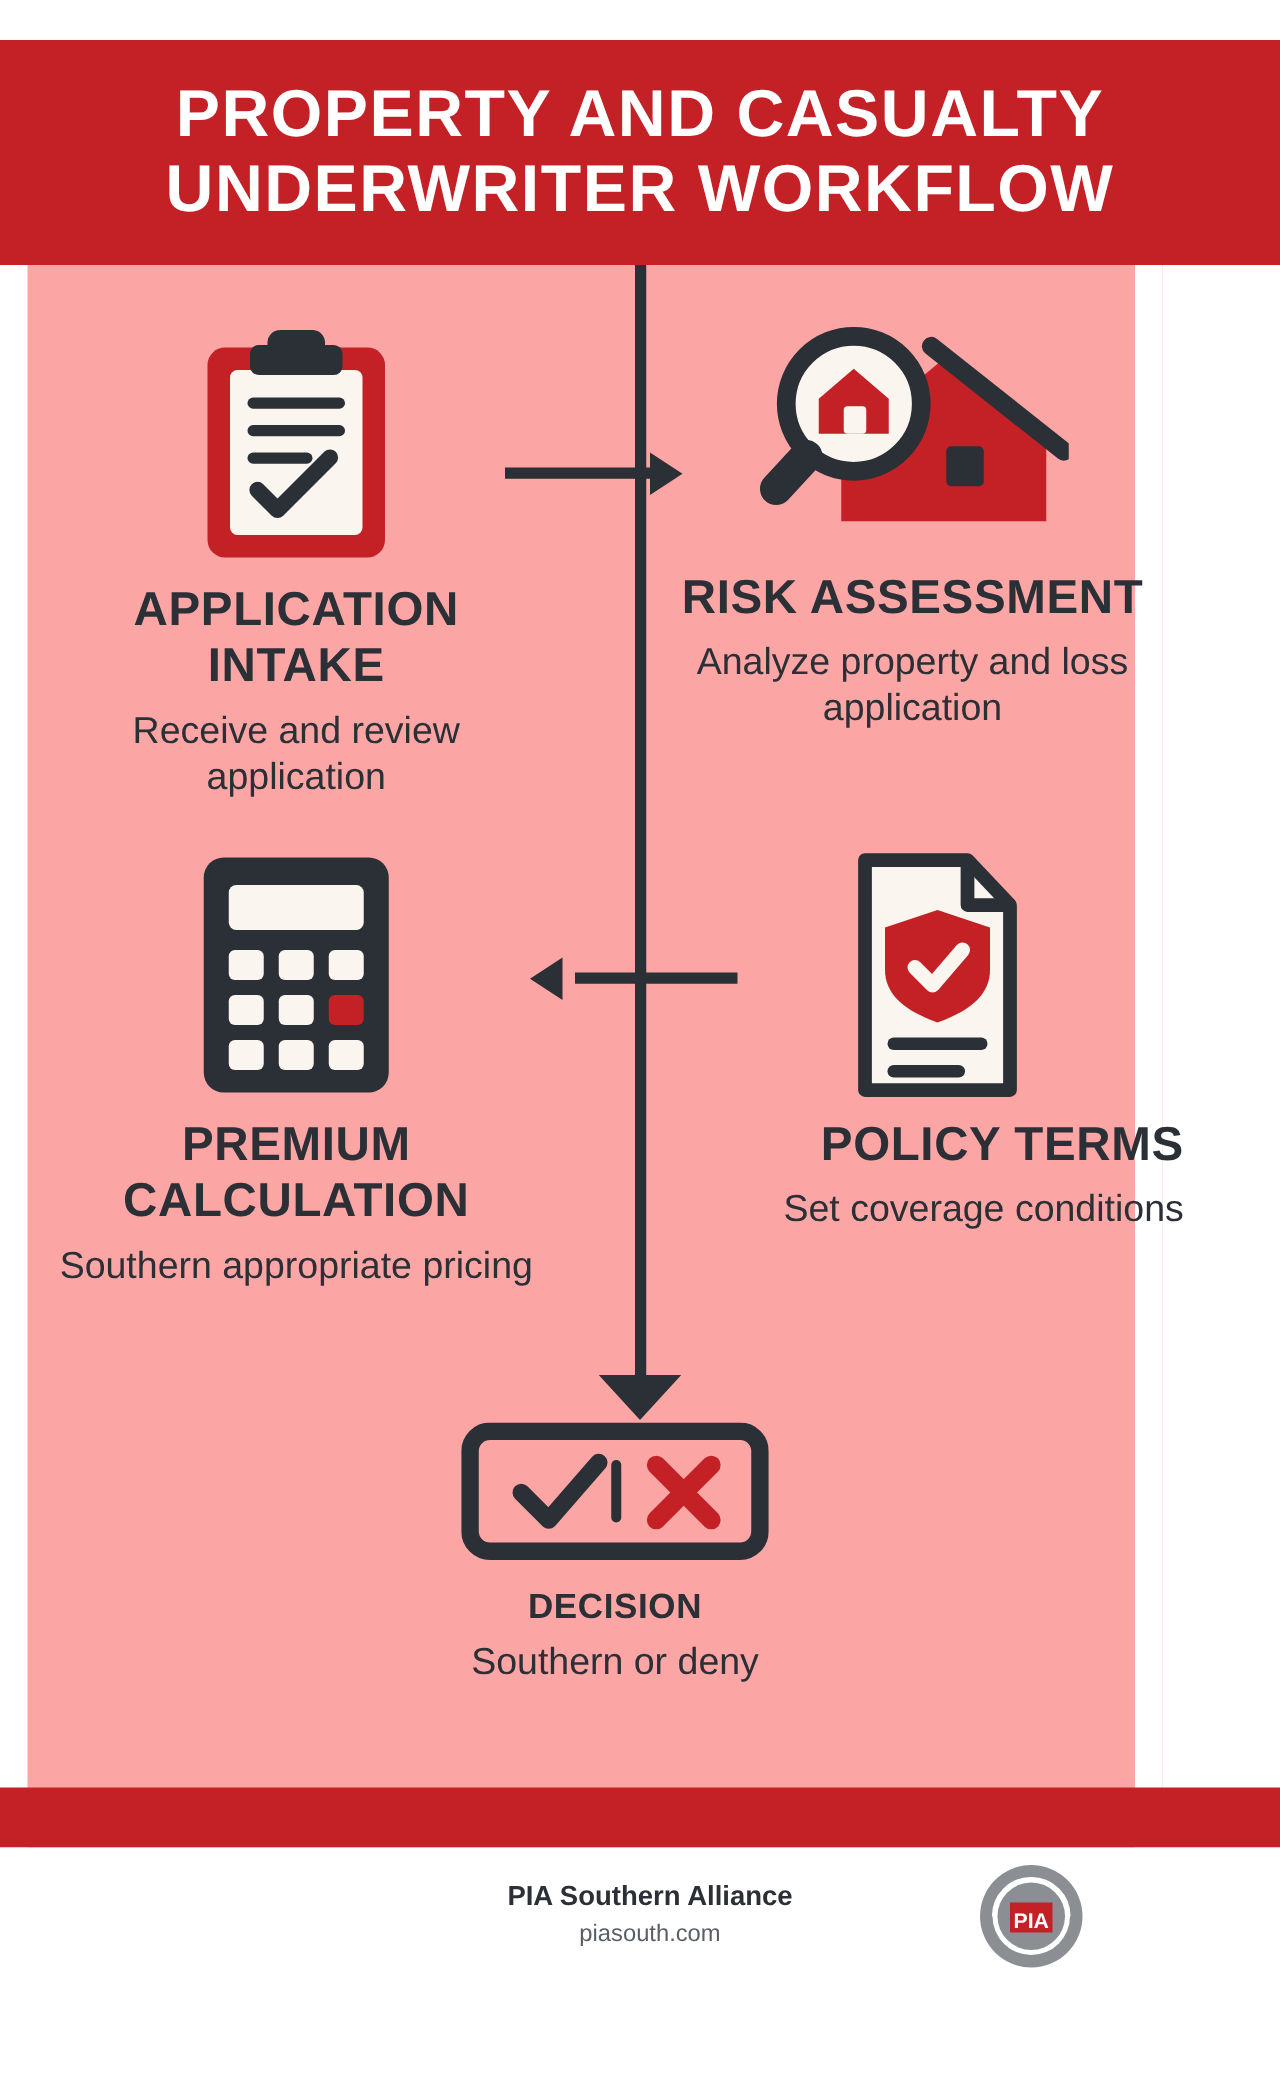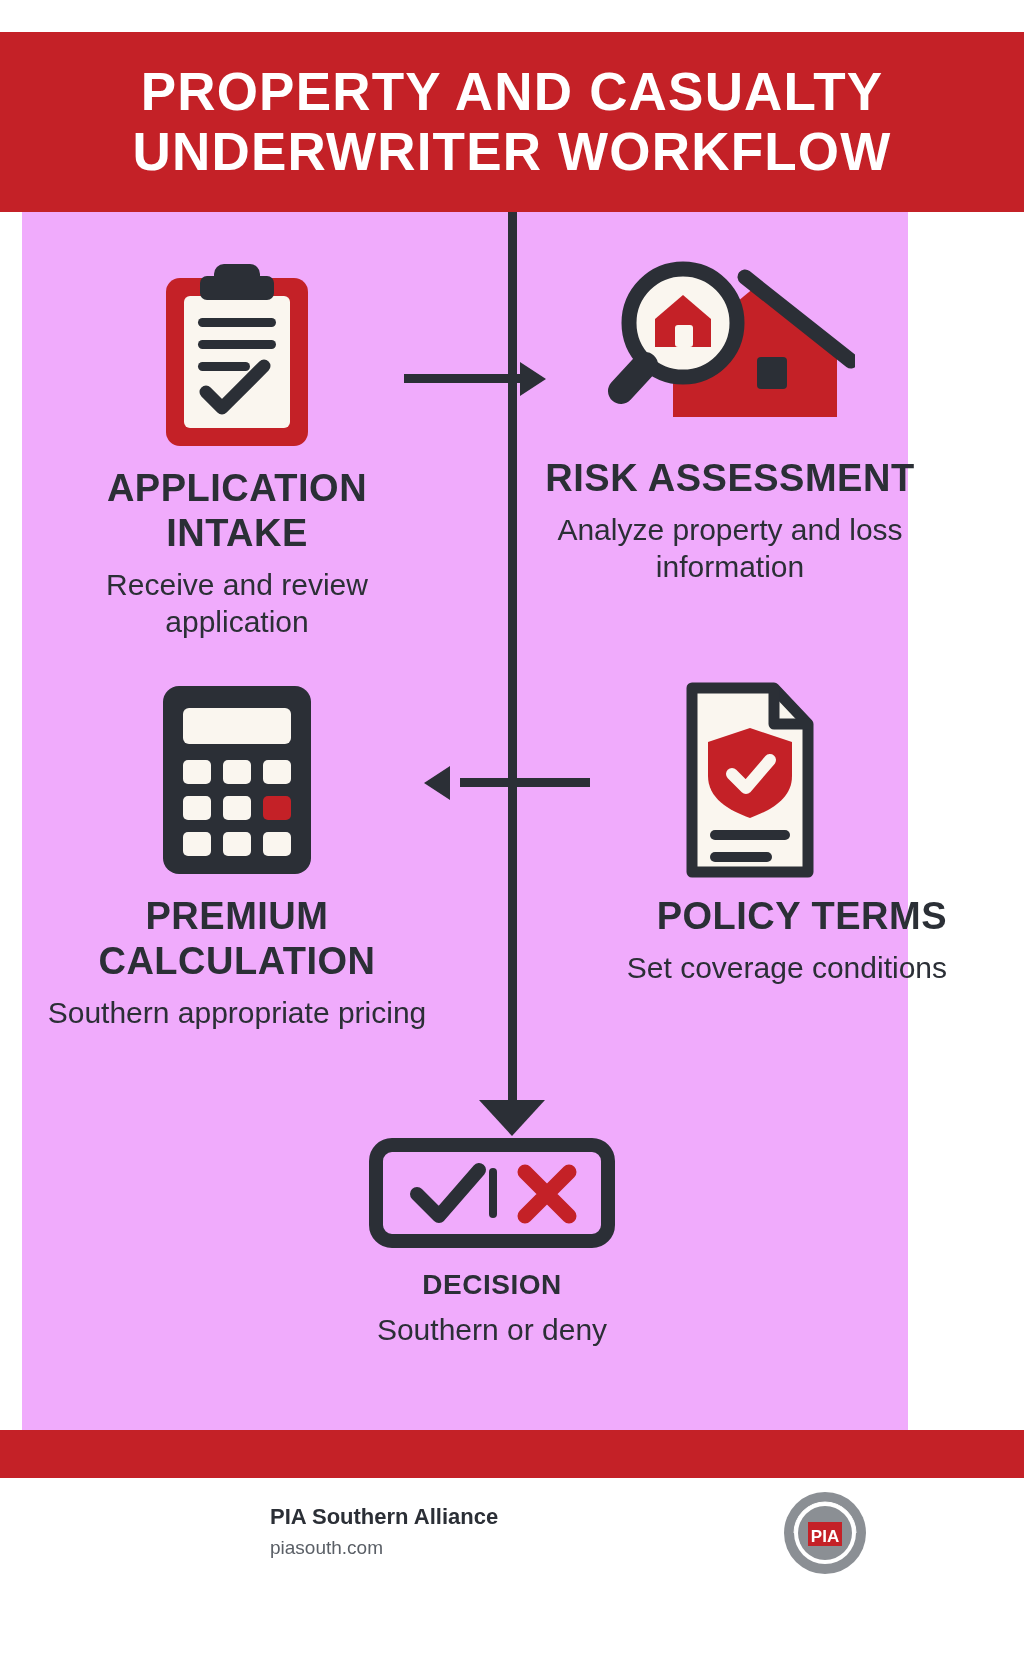--- a/index.html
+++ b/index.html
@@ -10,21 +10,21 @@
     width: 1024px;
     height: 1666px;
     background: #ffffff;
     font-family: "Liberation Sans", sans-serif;
     overflow: hidden;
   }
   .poster {
     position: relative;
     width: 930px;
     height: 1666px;
-    background: #f0abfc;
+    background: #fca5a5;
     box-sizing: border-box;
   }
   
   .header-bar {
     position: absolute;
     left: 0;
     top: 32px;
     width: 1024px;
     height: 180px;
     background: #c42127;
@@ -72,21 +72,21 @@
     left: 0;
     top: 1478px;
     width: 1024px;
     height: 188px;
     background: #ffffff;
   }
   .footer-text {
     position: absolute;
     right: 160px;
     top: 1500px;
-    text-align: left;
+    text-align: center;
     width: 500px;
   }
   .footer-org {
     font-size: 22px;
     font-weight: bold;
     color: #2b2f36;
     line-height: 1.5;
   }
   .footer-url {
     font-size: 19px;
@@ -230,21 +230,21 @@
         <path d="M150 30 L232 98 L232 160 L68 160 L68 98 Z" fill="#c42127"></path>
         <path d="M140 20 L246 104" stroke="#2b2f36" stroke-width="15" stroke-linecap="round"></path>
         <rect x="152" y="100" width="30" height="32" rx="4" fill="#2b2f36"></rect>
         <circle cx="78" cy="66" r="54" fill="#faf6ef" stroke="#2b2f36" stroke-width="15"></circle>
         <path d="M78 38 L106 62 L106 90 L50 90 L50 62 Z" fill="#c42127"></path>
         <rect x="70" y="68" width="18" height="22" rx="3" fill="#faf6ef"></rect>
         <path d="M40 108 L16 134" stroke="#2b2f36" stroke-width="26" stroke-linecap="round"></path>
       </svg>
     </div>
     <div class="step-title">RISK ASSESSMENT</div>
-    <div class="step-desc">Analyze property and loss information</div>
+    <div class="step-desc">Analyze property and loss application</div>
   </div>
 
   <div class="step" id="step-premium">
     <div class="step-icon">
       <svg width="160" height="200" viewBox="0 0 160 200" aria-hidden="true">
         <rect x="6" y="6" width="148" height="188" rx="16" fill="#2b2f36"></rect>
         <rect x="26" y="28" width="108" height="36" rx="6" fill="#faf6ef"></rect>
         <rect x="26" y="80" width="28" height="24" rx="5" fill="#faf6ef"></rect>
         <rect x="66" y="80" width="28" height="24" rx="5" fill="#faf6ef"></rect>
         <rect x="106" y="80" width="28" height="24" rx="5" fill="#faf6ef"></rect>

